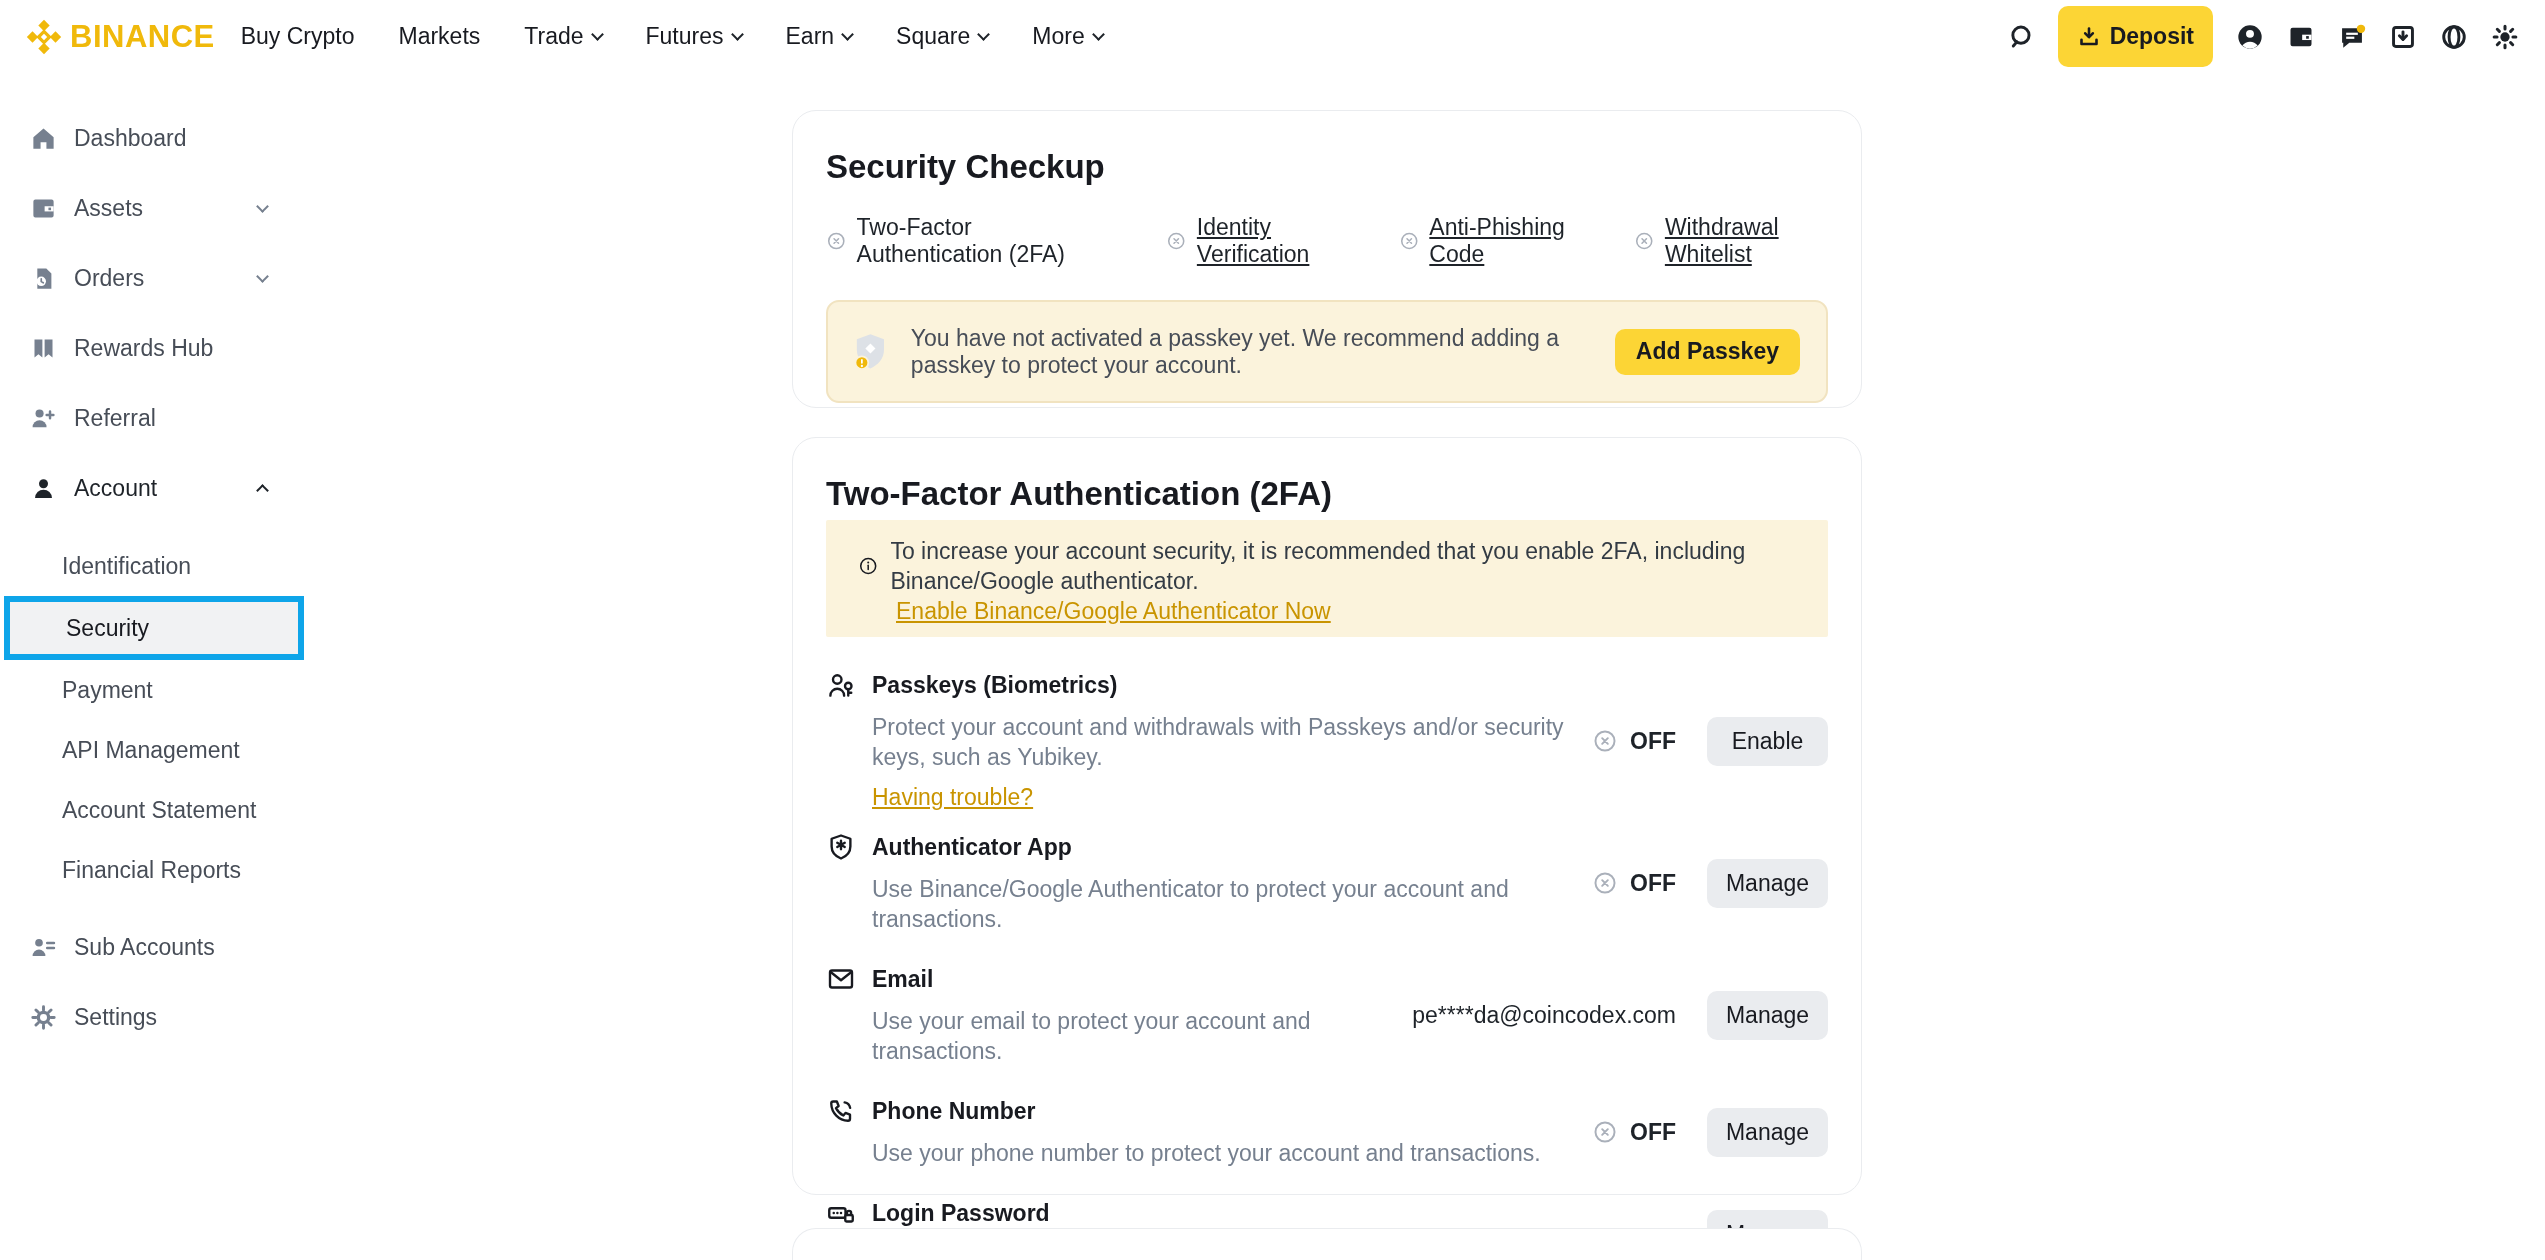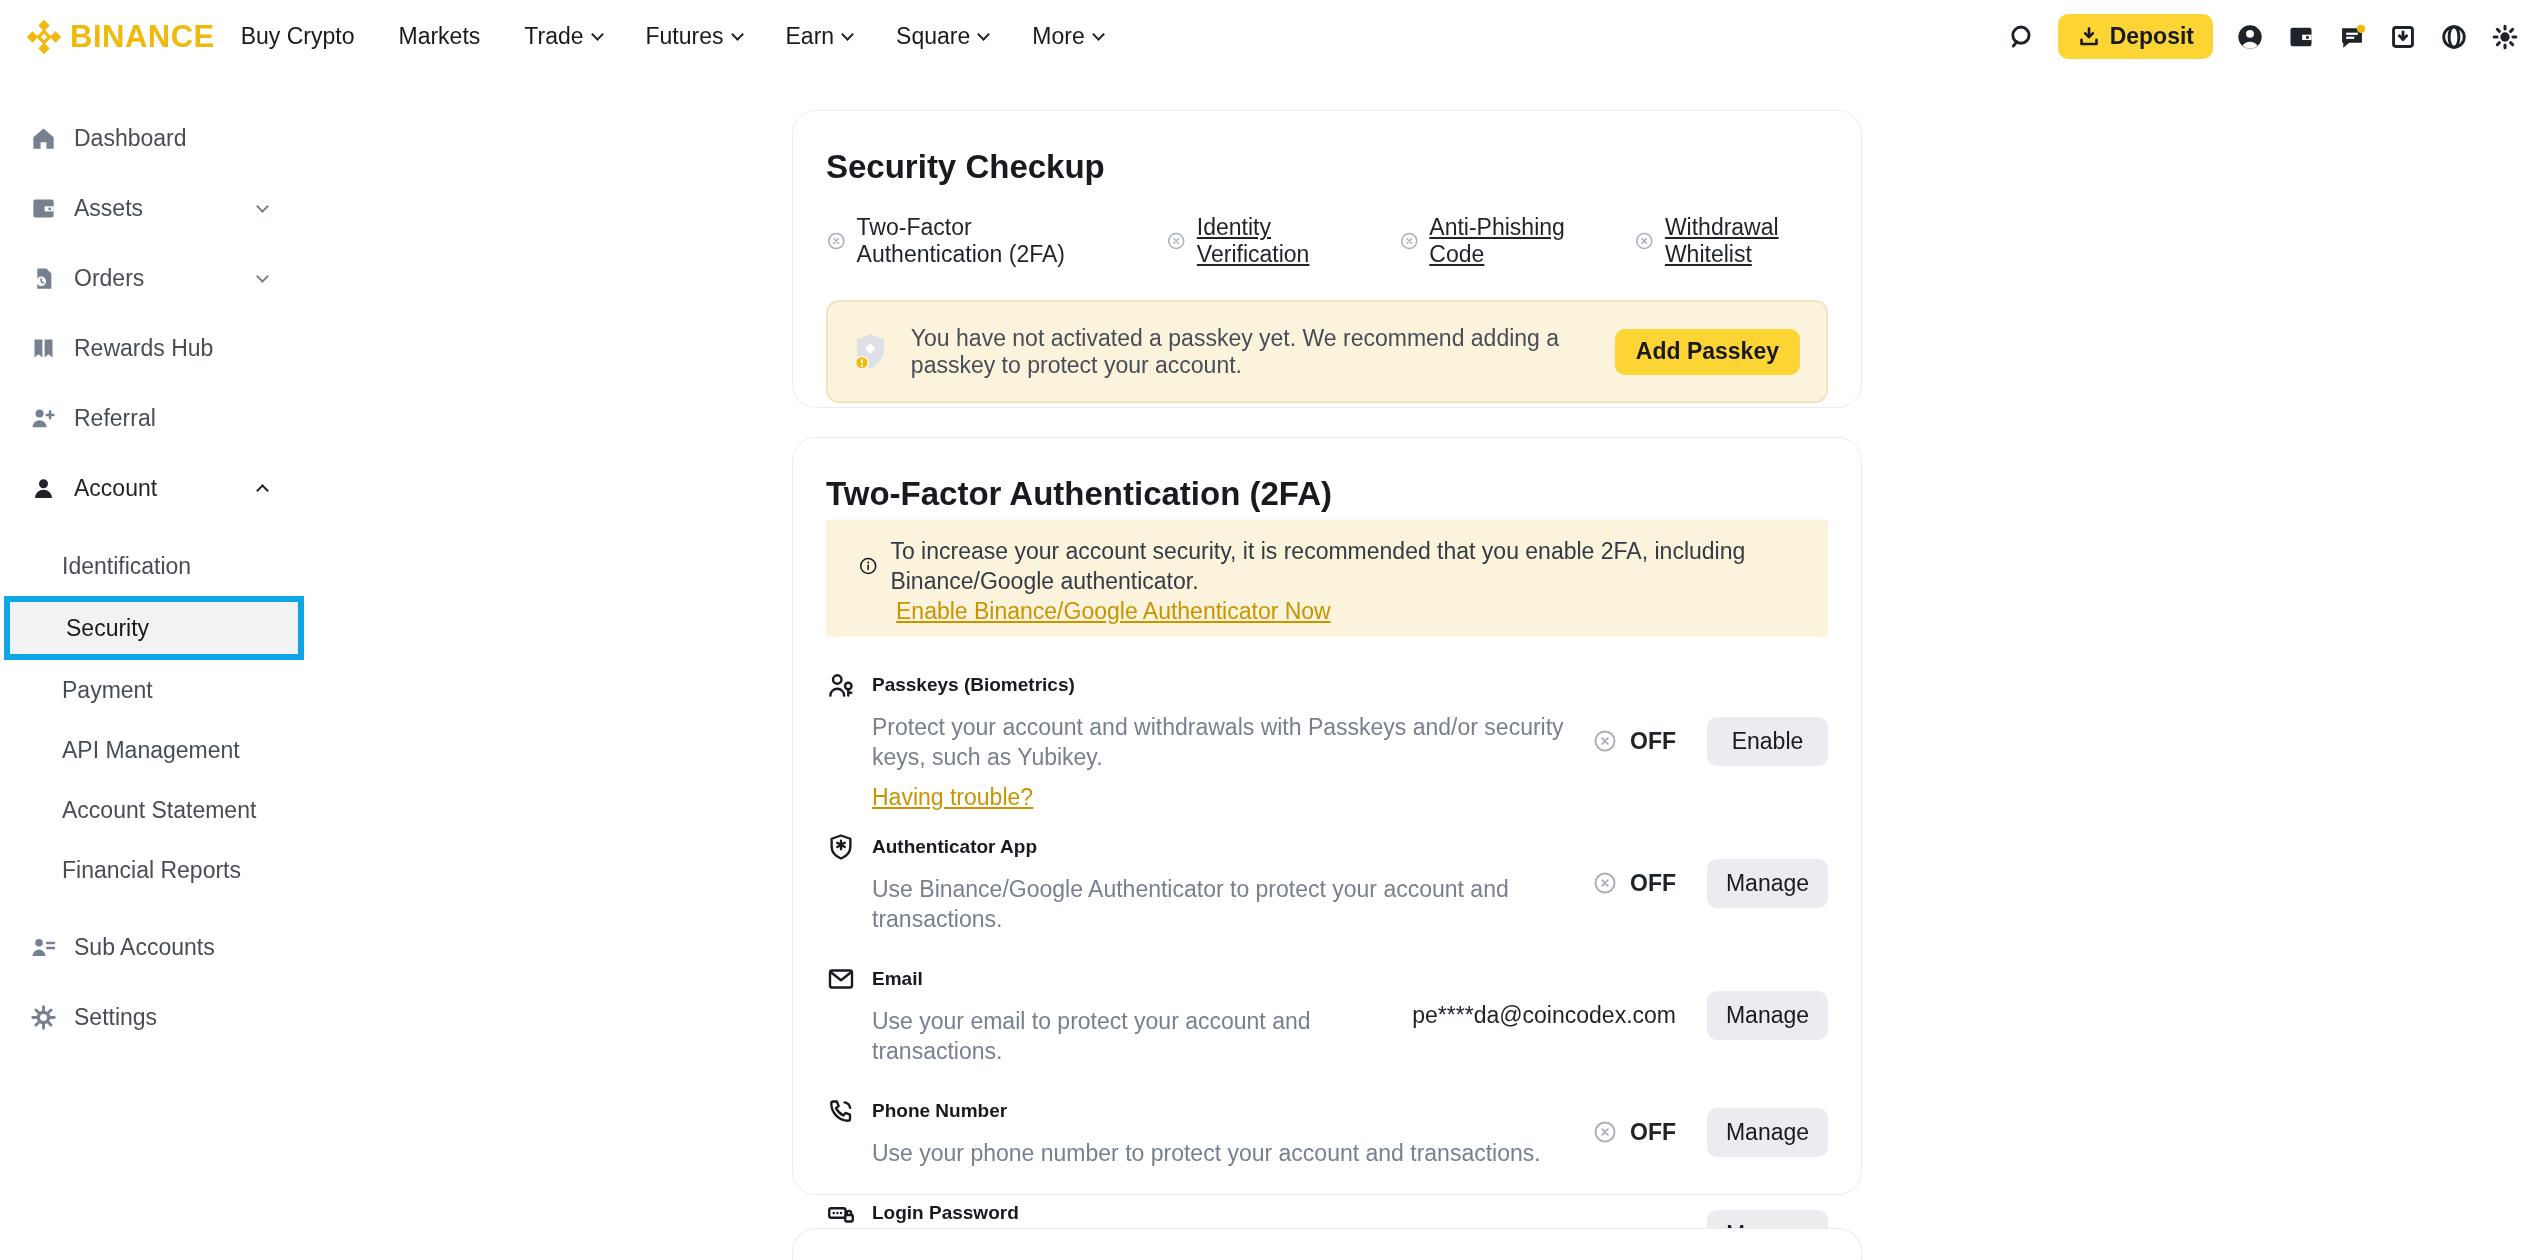--- a/index.html
+++ b/index.html
@@ -24,21 +24,21 @@
   .chev {
     width: 9px; height: 9px; display: inline-block;
     border-right: 2.2px solid #1E2329; border-bottom: 2.2px solid #1E2329;
     transform: rotate(45deg); margin-left: 9px; margin-top: -4px;
   }
   .chev.up { transform: rotate(225deg); margin-top: 5px; }
   .chev.gray { border-color: #76808F; }
   .nav-right { margin-left: auto; display: flex; align-items: center; gap: 23px; }
   .icon-btn { display: flex; align-items: center; justify-content: center; cursor: pointer; background: none; border: none; }
   .deposit-btn {
-    display: flex; align-items: center; gap: 9px; height: 45px; padding: 0 19px;
+    display: flex; align-items: center; gap: 9px; height: 61px; padding: 0 19px;
     background: #FCD535; border: none; border-radius: 10px;
     font-family: inherit; font-size: 23px; font-weight: 600; color: #181A20; cursor: pointer;
   }
 
   
   .sidebar { position: absolute; top: 73px; left: 0; width: 307px; padding-top: 43px; }
   .side-item {
     height: 44px; display: flex; align-items: center; padding-left: 30px;
     margin-bottom: 26px; font-size: 23px; color: #474D57; cursor: pointer;
   }
@@ -90,21 +90,21 @@
   }
   .notice-line1 { display: flex; align-items: center; gap: 12px; font-size: 23px; color: #333B44; line-height: 30px; }
   .notice-link {
     display: inline-block; margin-left: 38px; margin-top: 0px; font-size: 23px; line-height: 30px;
     color: #C99400; text-decoration: underline; cursor: pointer;
   }
 
   
   .row { display: flex; align-items: center; }
   .row-left { flex: 1; min-width: 0; }
-  .row-title { display: flex; align-items: center; gap: 16px; font-size: 19px; font-weight: 600; color: #181A20; line-height: 30px; }
+  .row-title { display: flex; align-items: center; gap: 16px; font-size: 23px; font-weight: 600; color: #181A20; line-height: 30px; }
   .row-desc { margin-left: 46px; margin-top: 12px; font-size: 23px; color: #76808F; line-height: 30px; max-width: 740px; }
   .row-link { display: inline-block; margin-left: 46px; margin-top: 10px; font-size: 23px; line-height: 30px; color: #C99400; text-decoration: underline; cursor: pointer; }
   .row-right { display: flex; align-items: center; }
   .status { display: flex; align-items: center; gap: 12px; font-size: 23px; font-weight: 700; color: #1E2329; white-space: nowrap; }
   .row-value { font-size: 23px; color: #1E2329; white-space: nowrap; }
   .gray-btn {
     width: 121px; height: 49px; margin-left: 31px; background: #EAECEF; border: none;
     border-radius: 10px; font-family: inherit; font-size: 23px; font-weight: 500;
     color: #181A20; cursor: pointer;
   }

